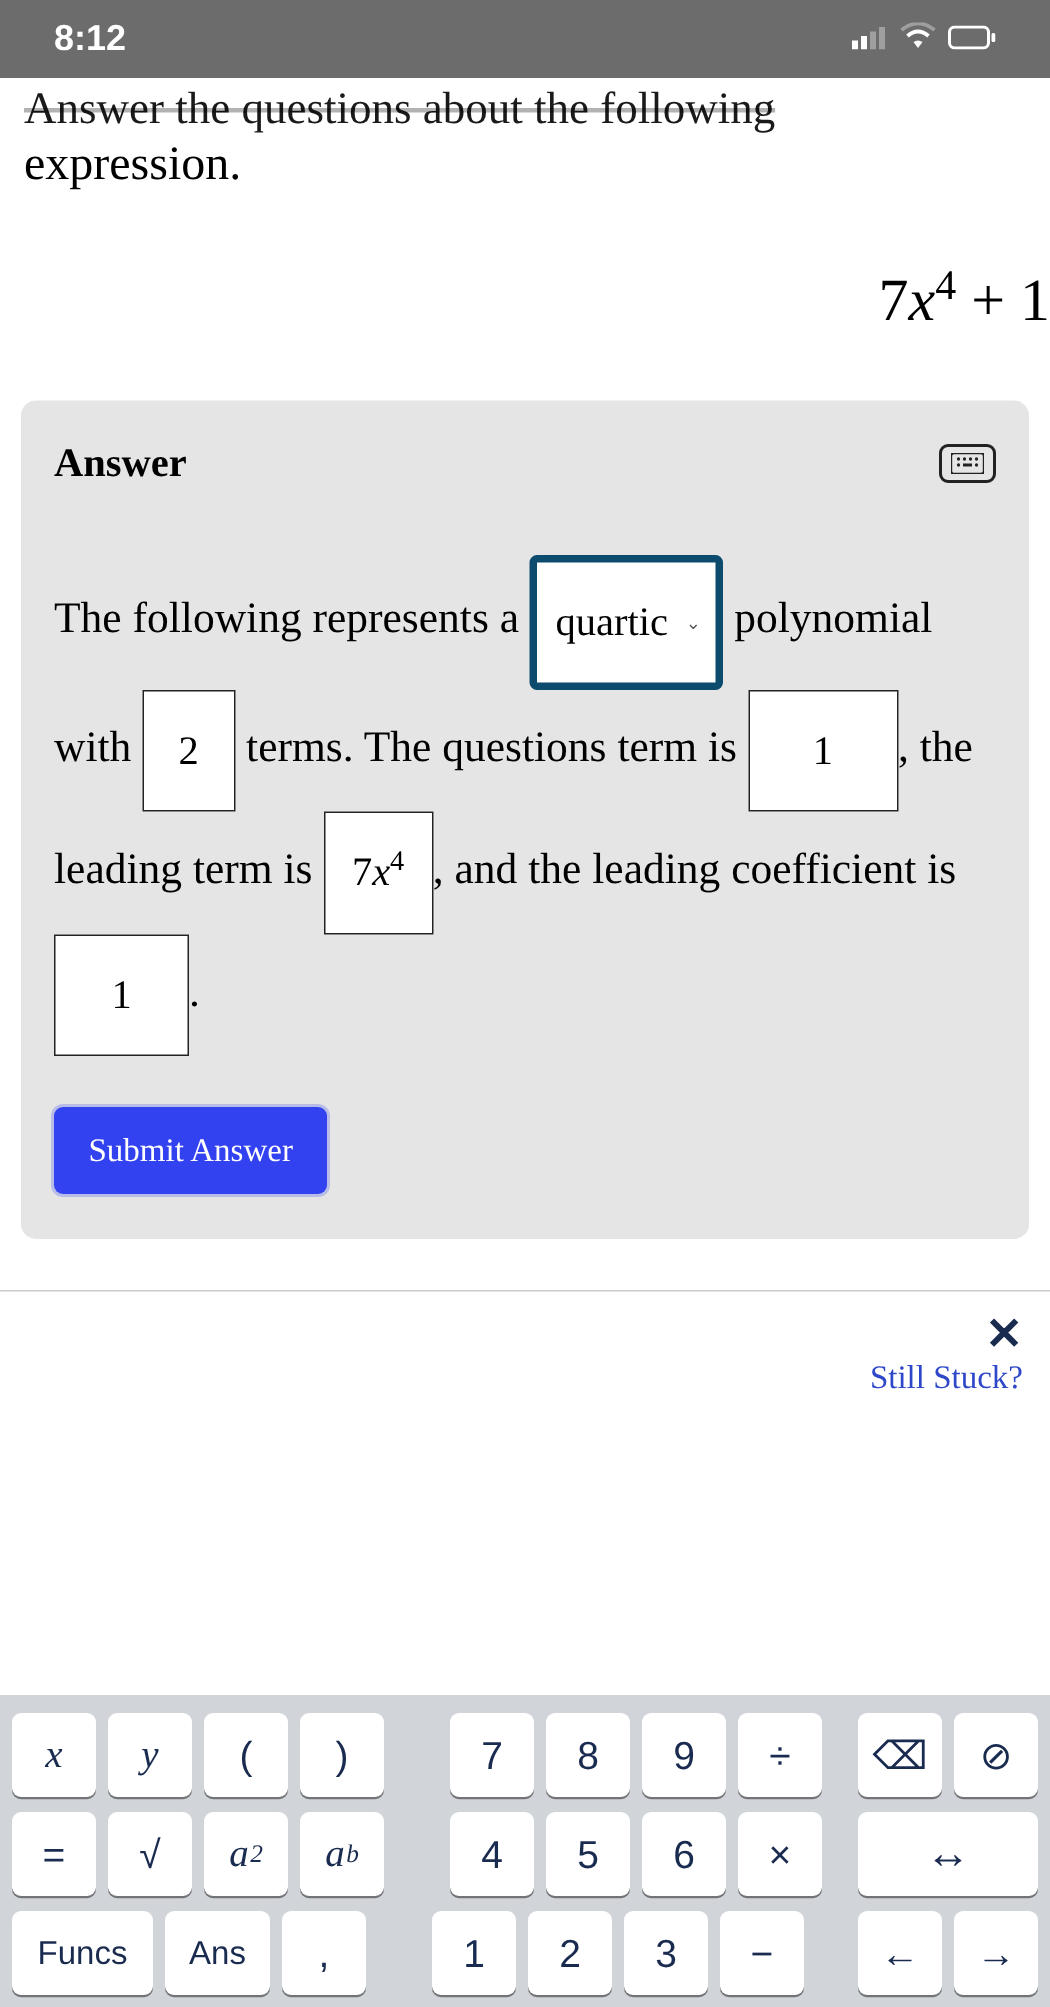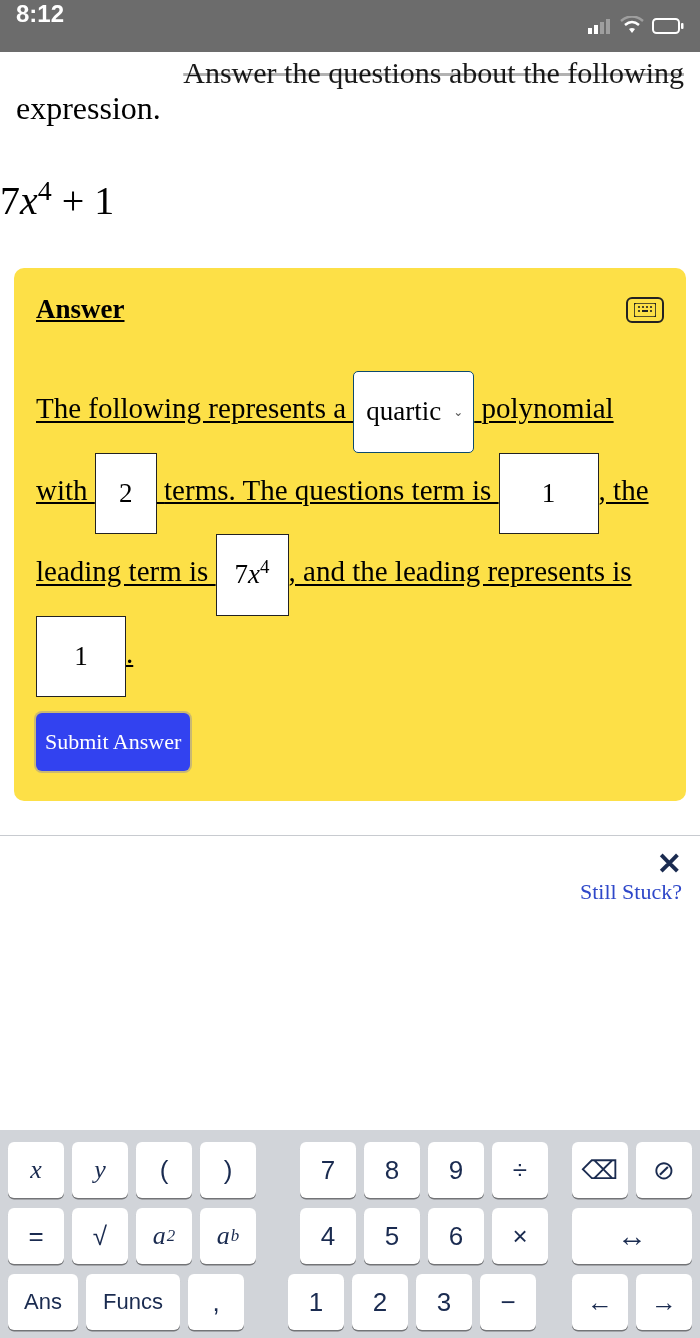--- a/index.html
+++ b/index.html
@@ -1,33 +1,33 @@
 <!DOCTYPE html>
 <html><head>
 <meta charset="utf-8">
 <style>
 * { margin: 0; padding: 0; box-sizing: border-box; }
 body { width: 700px; height: 1338px; font-family: Georgia, 'Times New Roman', serif; background: #fff; overflow: hidden; position: relative; }
-.status-bar { background: #6c6c6c; color: #fff; height: 52px; display: flex; justify-content: space-between; padding: 0 16px; font-family: -apple-system, sans-serif; font-weight: 600; font-size: 24px; }
+.status-bar { background: #6c6c6c; color: #fff; height: 52px; display: flex; align-items: center; justify-content: space-between; padding: 0 36px; font-family: -apple-system, sans-serif; font-weight: 600; font-size: 24px; }
 .status-icons { display: flex; gap: 8px; align-items: center; }
-.truncated { font-family: Georgia, serif; font-size: 30px; color: #1a1a1a; padding: 4px 16px 0; text-decoration: line-through; text-decoration-color: rgba(0,0,0,0.3); text-align: right; }
+.truncated { font-family: Georgia, serif; font-size: 30px; color: #1a1a1a; padding: 4px 16px 0; text-decoration: line-through; text-decoration-color: rgba(0,0,0,0.3); }
 .prompt { font-family: Georgia, serif; font-size: 32px; color: #000; padding: 0 16px 20px; }
-.poly { text-align: left; font-family: 'STIX', 'Cambria Math', Georgia, serif; font-size: 40px; margin: 28px 0 44px; }
+.poly { text-align: right; font-family: 'STIX', 'Cambria Math', Georgia, serif; font-size: 40px; margin: 28px 0 44px; }
 .poly sup { font-size: 0.7em; }
-.answer-box { background: #fde047; border-radius: 10px; margin: 0 14px; padding: 26px 22px 30px; text-decoration: underline; }
+.answer-box { background: #e5e5e5; border-radius: 10px; margin: 0 14px; padding: 26px 22px 30px; }
 .ans-head { display: flex; justify-content: space-between; align-items: center; }
 .ans-title { font-family: Georgia, serif; font-weight: 700; font-size: 27px; }
 .kb-btn { border: 2px solid #222; border-radius: 6px; width: 38px; height: 26px; display: flex; align-items: center; justify-content: center; font-size: 14px; font-weight: 700; letter-spacing: -1px; cursor: pointer; }
 .attempt { color: #6c7280; font-family: Georgia, serif; font-size: 22px; margin-top: 10px; }
 .fill { font-family: Georgia, serif; font-size: 29px; color: #000; line-height: 2.5; margin-top: 46px; }
-.sel { display: inline-block; background: #fff; border: 1px solid #0c4a6e; border-radius: 5px; padding: 6px 32px 6px 12px; position: relative; font-family: Georgia, serif; font-size: 27px; cursor: pointer; vertical-align: middle; }
+.sel { display: inline-block; background: #fff; border: 5px solid #0c4a6e; border-radius: 5px; padding: 6px 32px 6px 12px; position: relative; font-family: Georgia, serif; font-size: 27px; cursor: pointer; vertical-align: middle; }
 .chev { position: absolute; right: 10px; top: 50%; transform: translateY(-50%); font-size: 12px; color: #555; }
 .inp { display: inline-block; border: 1.5px solid #222; background: #fff; min-width: 62px; padding: 6px 18px; text-align: center; font-family: Georgia, serif; font-size: 27px; vertical-align: middle; }
 .math-inp { font-family: 'STIX', 'Cambria Math', Georgia, serif; }
-.submit { background: #3242f0; color: #fff; font-family: Georgia, serif; font-size: 22px; padding: 16px 9px; border: none; border-radius: 6px; box-shadow: 0 0 0 2px rgba(50,66,240,0.25); margin-top: 16px; cursor: pointer; }
+.submit { background: #3242f0; color: #fff; font-family: Georgia, serif; font-size: 22px; padding: 16px 23px; border: none; border-radius: 6px; box-shadow: 0 0 0 2px rgba(50,66,240,0.25); margin-top: 34px; cursor: pointer; }
 .divider { border-top: 1.5px solid #c8cbd0; margin-top: 34px; }
 .below { padding: 10px 18px 0 0; text-align: right; }
 .close-x { font-size: 30px; color: #1a2b50; font-weight: 700; font-family: Arial, sans-serif; }
 .still { font-family: Georgia, serif; font-size: 22px; color: #2f48c9; margin-top: -2px; }
 .kbd { position: absolute; bottom: 0; left: 0; right: 0; background: #d1d4d9; padding: 12px 8px 4px; font-family: -apple-system, Arial, sans-serif; }
 .krow { display: flex; gap: 8px; margin-bottom: 10px; }
 .kl { display: flex; gap: 8px; }
 .km { display: flex; gap: 8px; }
 .kr { display: flex; gap: 8px; margin-left: auto; }
 .key { background: #fff; border-radius: 6px; box-shadow: 0 1.5px 0 rgba(0,0,0,0.45); display: flex; align-items: center; justify-content: center; font-size: 26px; color: #1a2b50; cursor: pointer; height: 56px; }
@@ -90,21 +90,21 @@
     </div>
   </div>
 
   <div class="fill">
     <span>The following represents a </span>
     <span class="sel"><span>quartic</span><span class="chev">⌄</span></span>
     <span> polynomial with </span>
     <span class="inp">2</span>
     <span> terms. The questions term is </span>
     <span class="inp" style="min-width:100px">1</span><span>, the leading term is </span>
-    <span class="inp math-inp">7<span style="font-style:italic">x</span><sup style="font-size:0.7em">4</sup></span><span>, and the leading represents is </span>
+    <span class="inp math-inp">7<span style="font-style:italic">x</span><sup style="font-size:0.7em">4</sup></span><span>, and the leading coefficient is </span>
     <span class="inp" style="min-width:90px">1</span><span>.</span>
   </div>
 
   <button class="submit">Submit Answer</button>
 </div>
 
 <div class="divider"></div>
 <div class="below">
   <div class="close-x">✕</div>
   <div class="still">Still Stuck?</div>
@@ -147,22 +147,22 @@
       <div class="key w1">×</div>
     </div>
     <div class="kr">
       <div class="key w-wide">
           <span style="font-size:30px">↔</span>
         </div>
     </div>
   </div>
   <div class="krow" style="margin-bottom:4px">
     <div class="kl">
+      <div class="key w-funcs">Funcs</div>
       <div class="key w-ans">Ans</div>
-      <div class="key w-funcs">Funcs</div>
       <div class="key w1">,</div>
     </div>
     <div class="km" style="margin-left:36px">
       <div class="key w1">1</div>
       <div class="key w1">2</div>
       <div class="key w1">3</div>
       <div class="key w1">−</div>
     </div>
     <div class="kr">
       <div class="key w1">

